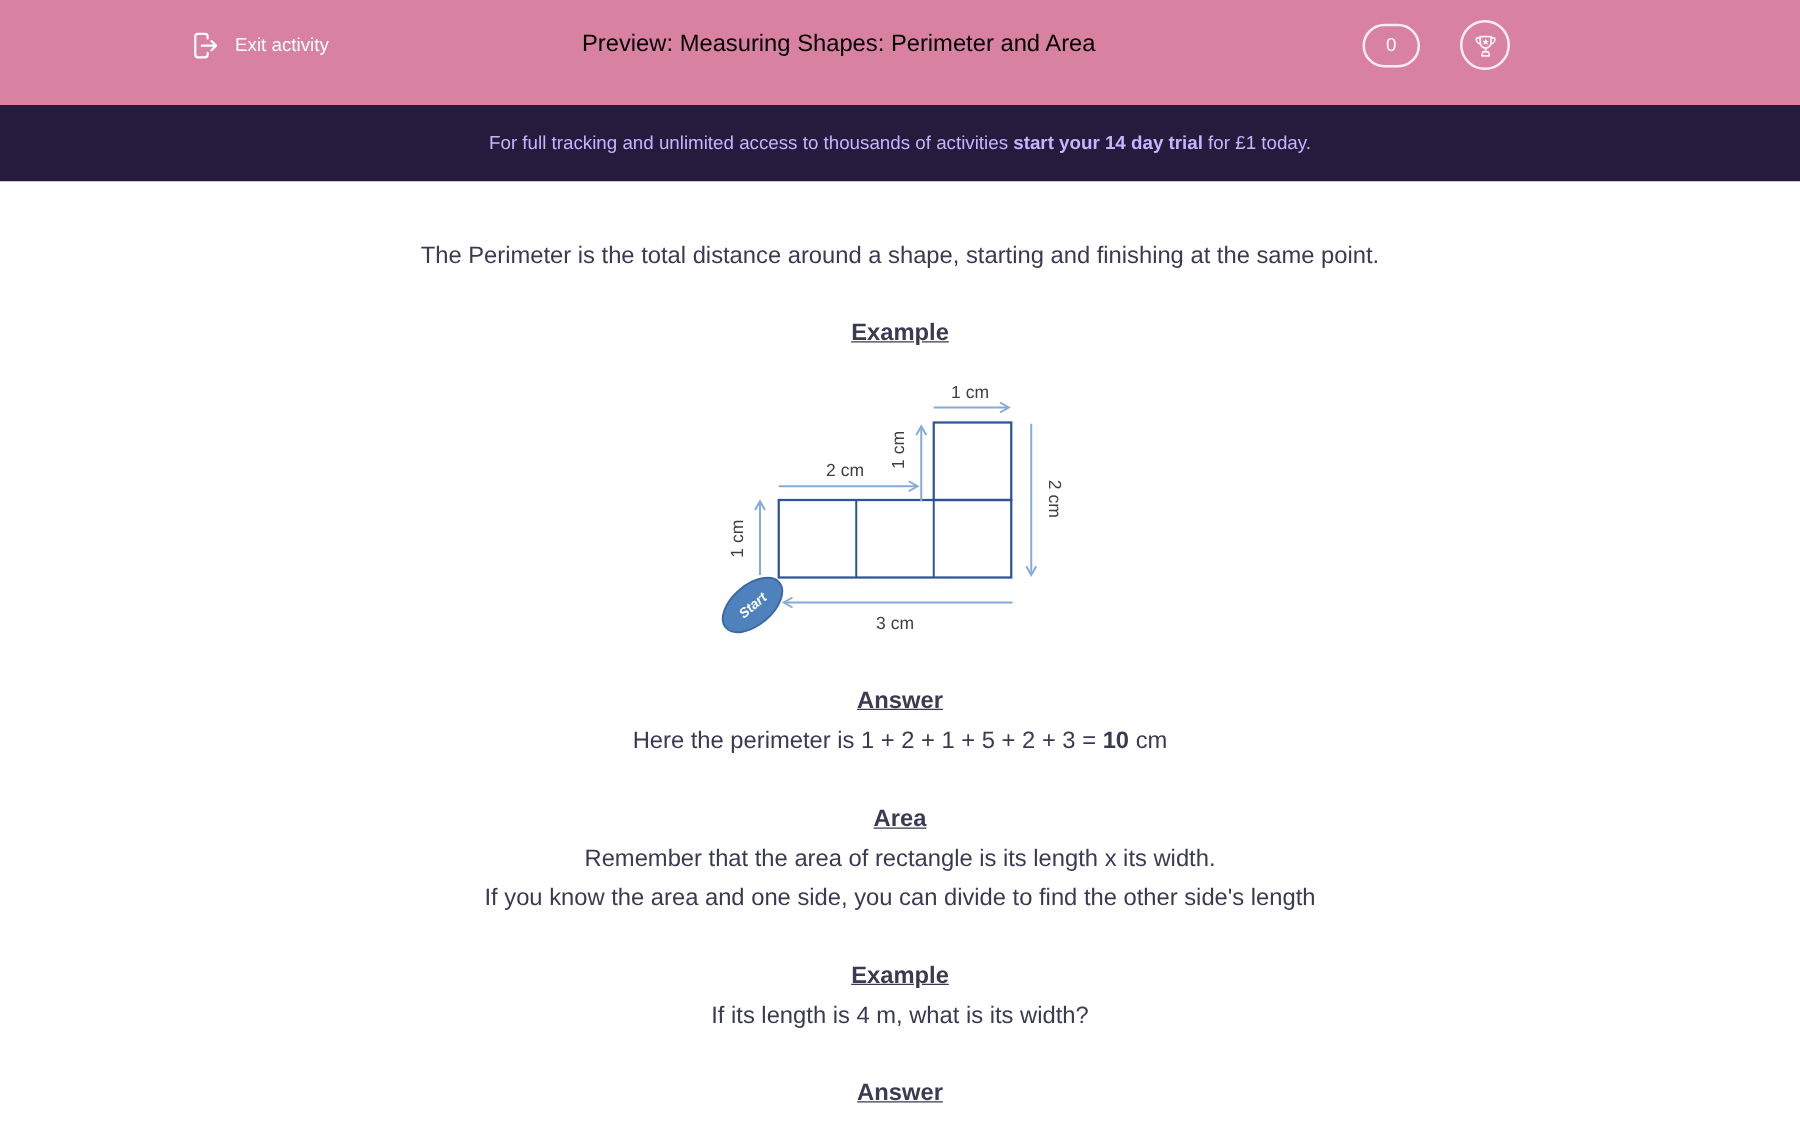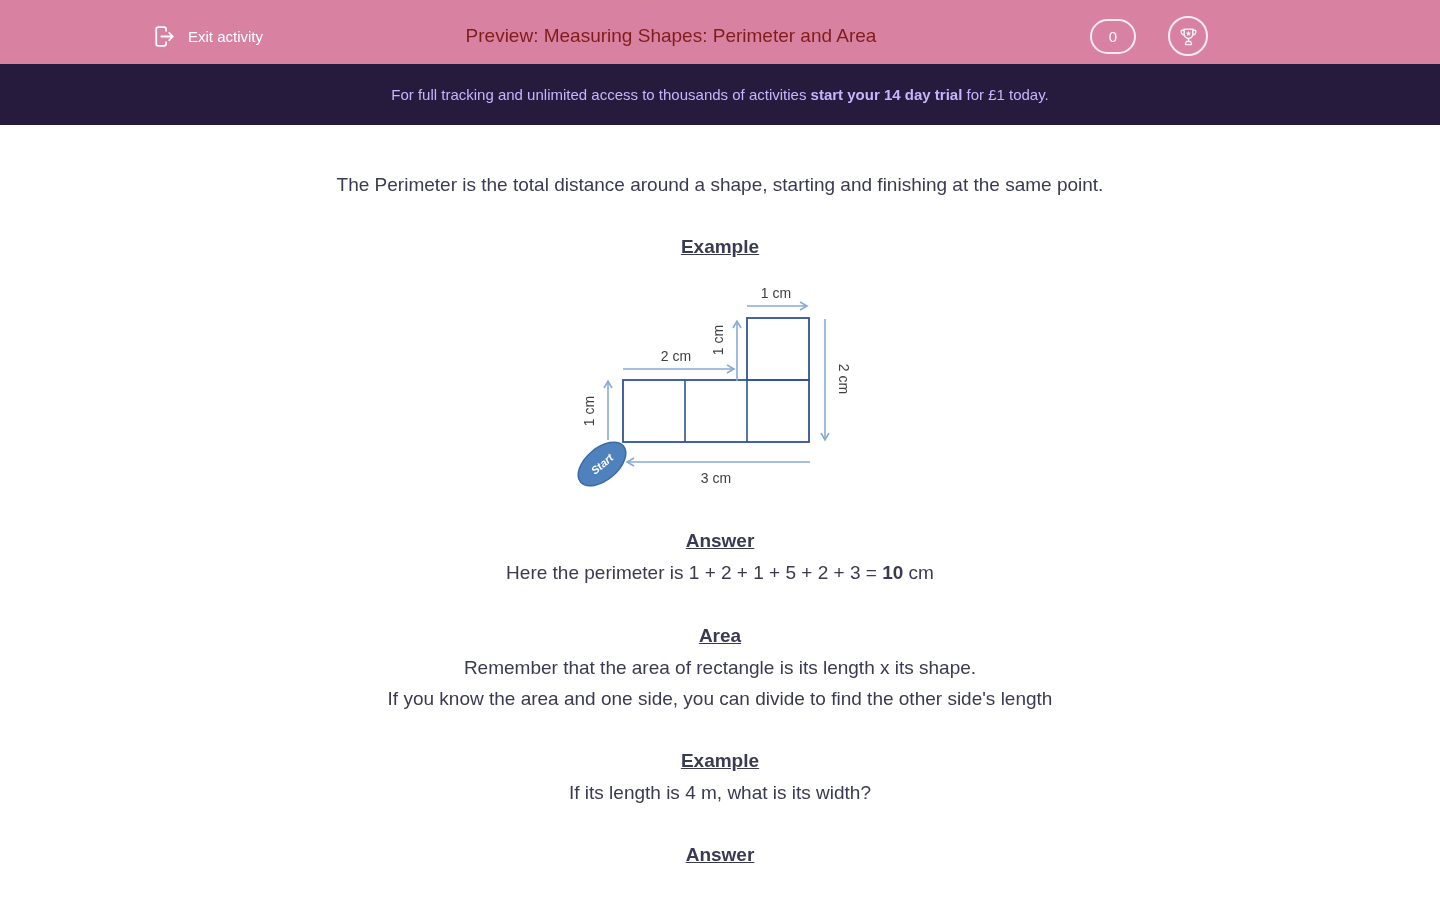--- a/index.html
+++ b/index.html
@@ -1,33 +1,33 @@
 <!DOCTYPE html>
 <html><head>
 <meta charset="utf-8">
 <style>
   * { margin: 0; padding: 0; box-sizing: border-box; }
   html, body { width: 1440px; height: 900px; overflow: hidden; background: #ffffff; }
   body { font-family: "Liberation Sans", sans-serif; color: #3a3a52; }
 
   
   .header {
-    position: relative; height: 64px; background: #d981a1;
+    position: relative; height: 84px; background: #d981a1;
     display: flex; align-items: center;
   }
   .exit-btn {
     position: absolute; left: 150px; top: 0; height: 72px;
     display: flex; align-items: center; gap: 11px;
     color: #ffffff; font-size: 15px; cursor: pointer; background: none; border: none;
     font-family: "Liberation Sans", sans-serif;
   }
   .header-title {
     position: absolute; left: 50%; transform: translateX(-50%); margin-left: -49px;
     top: 0; height: 72px; display: flex; align-items: center;
-    color: #7f1d1d; font-size: 19px; font-weight: 400; white-space: nowrap;
+    color: #000000; font-size: 19px; font-weight: 400; white-space: nowrap;
   }
   .header-right {
     position: absolute; right: 232px; top: 0; height: 72px;
     display: flex; align-items: center; gap: 32px;
   }
   .score-pill {
     width: 46px; height: 35px; border: 2px solid rgba(255,255,255,0.85);
     border-radius: 18px; display: flex; align-items: center; justify-content: center;
     color: rgba(255,255,255,0.95); font-size: 15px; cursor: pointer; background: transparent;
     font-family: "Liberation Sans", sans-serif;
@@ -149,21 +149,21 @@
         <ellipse cx="0" cy="0" rx="28" ry="16" fill="#4f81bd" stroke="#3a6aa5" stroke-width="1.5"></ellipse>
         <text class="start-label" x="0" y="4" text-anchor="middle">Start</text>
       </g>
     </svg>
   </div>
 
   <span class="heading mt-answer1">Answer</span>
   <p class="line mt-line"><span>Here the perimeter is 1 + 2 + 1 + 5 + 2 + 3 = </span><span class="bold">10</span><span> cm</span></p>
 
   <span class="heading mt-area">Area</span>
-  <p class="line mt-line">Remember that the area of rectangle is its length x its shape.</p>
+  <p class="line mt-line">Remember that the area of rectangle is its length x its width.</p>
   <p class="line mt-line7">If you know the area and one side, you can divide to find the other side's length</p>
 
   <span class="heading mt-section">Example</span>
   <p class="line mt-line">If its length is 4 m, what is its width?</p>
 
   <span class="heading mt-section">Answer</span>
 
 </div>
 
 </body></html>

